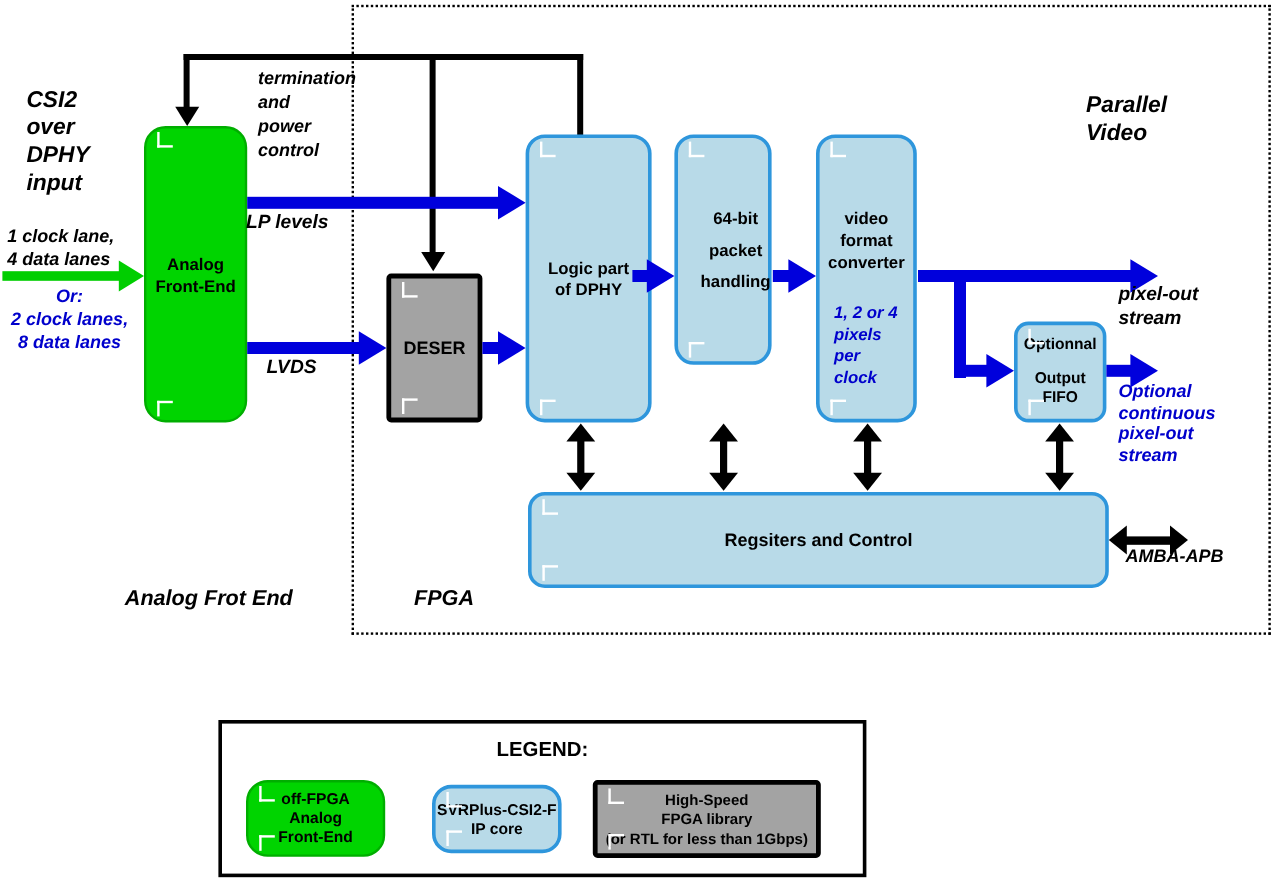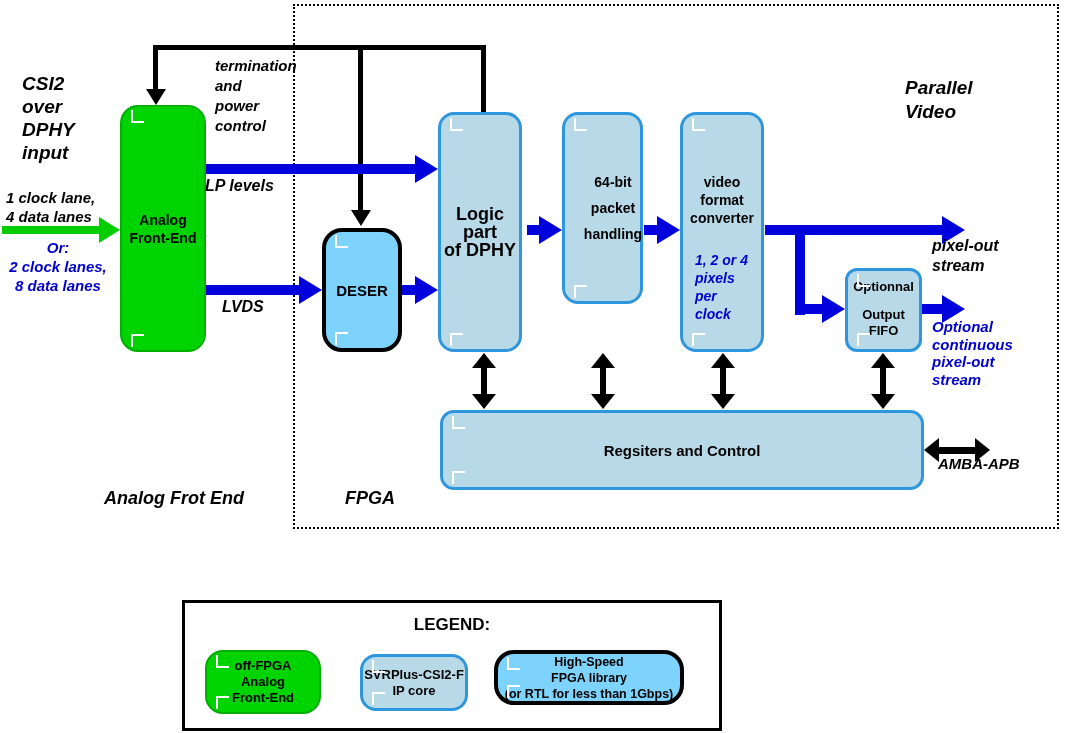--- a/index.html
+++ b/index.html
@@ -15,21 +15,21 @@
   
   .blk{position:absolute;box-sizing:border-box;display:flex;flex-direction:column;
        align-items:center;justify-content:center;text-align:center;
        font-weight:bold;color:#000;}
   .blk::before{content:"";position:absolute;top:3px;left:9px;width:11px;height:11px;
        border-left:2px solid #fff;border-bottom:2px solid #fff;}
   .blk::after{content:"";position:absolute;bottom:3px;left:9px;width:11px;height:11px;
        border-left:2px solid #fff;border-top:2px solid #fff;}
   .green-blk{background:#00D400;border:2px solid #00AE00;border-radius:18px;}
   .blue-blk{background:#B8DAE8;border:3px solid #2E96DC;border-radius:16px;}
-  .gray-blk{background:#7dd3fc;border:4px solid #000;border-radius:20px;align-items:center;}
+  .gray-blk{background:#a3a3a3;border:4px solid #000;border-radius:4px;align-items:center;}
   
   .lbl{position:absolute;font-weight:bold;font-style:italic;color:#000;white-space:pre-line;}
   .blue-txt{color:#0000CC;}
   
   .ar-h{position:absolute;height:28px;}
   .ar-h .sh{position:absolute;left:0;right:17px;top:9px;height:10px;background:#0000DC;}
   .ar-h .hd{position:absolute;right:0;top:0;width:0;height:0;
     border-left:23px solid #0000DC;border-top:14px solid transparent;border-bottom:14px solid transparent;}
   .ar-h.green .sh{background:#00CE00;right:15px;top:10px;height:8px;}
   .ar-h.green .hd{border-left:21px solid #00CE00;border-top:13px solid transparent;border-bottom:13px solid transparent;top:1px;}
@@ -80,21 +80,21 @@
 
   <div class="blk green-blk" style="left:120px;top:105px;width:86px;height:247px;font-size:14px;line-height:18px;">
     <span class="pre">Analog
 Front-End</span>
   </div>
 
   <div class="blk gray-blk" style="left:322px;top:228px;width:80px;height:124px;font-size:15px;">
     <span class="pre">DESER</span>
   </div>
 
-  <div class="blk blue-blk" style="left:438px;top:112px;width:84px;height:240px;font-size:18px;line-height:18px;">
+  <div class="blk blue-blk" style="left:438px;top:112px;width:105px;height:240px;font-size:14px;line-height:18px;">
     <span class="pre">Logic part
 of DPHY</span>
   </div>
 
   <div class="blk blue-blk" style="left:562px;top:112px;width:81px;height:192px;font-size:14px;line-height:26px;padding-left:21px;">
     <span class="pre">64-bit
 packet
 handling</span>
   </div>
 
@@ -212,20 +212,20 @@
       <span class="pre">off-FPGA
 Analog
 Front-End</span>
     </div>
 
     <div class="blk blue-blk" style="left:175px;top:51px;width:108px;height:57px;font-size:13px;line-height:16px;">
       <span class="pre">SVRPlus-CSI2-F
 IP core</span>
     </div>
 
-    <div class="blk gray-blk" style="left:309px;top:47px;width:190px;height:55px;font-size:12.5px;line-height:16px;">
+    <div class="blk gray-blk" style="left:309px;top:47px;width:190px;height:65px;font-size:12.5px;line-height:16px;">
       <span class="pre">High-Speed
 FPGA library
 (or RTL for less than 1Gbps)</span>
     </div>
   </div>
 
 </div>
 
 </body></html>

